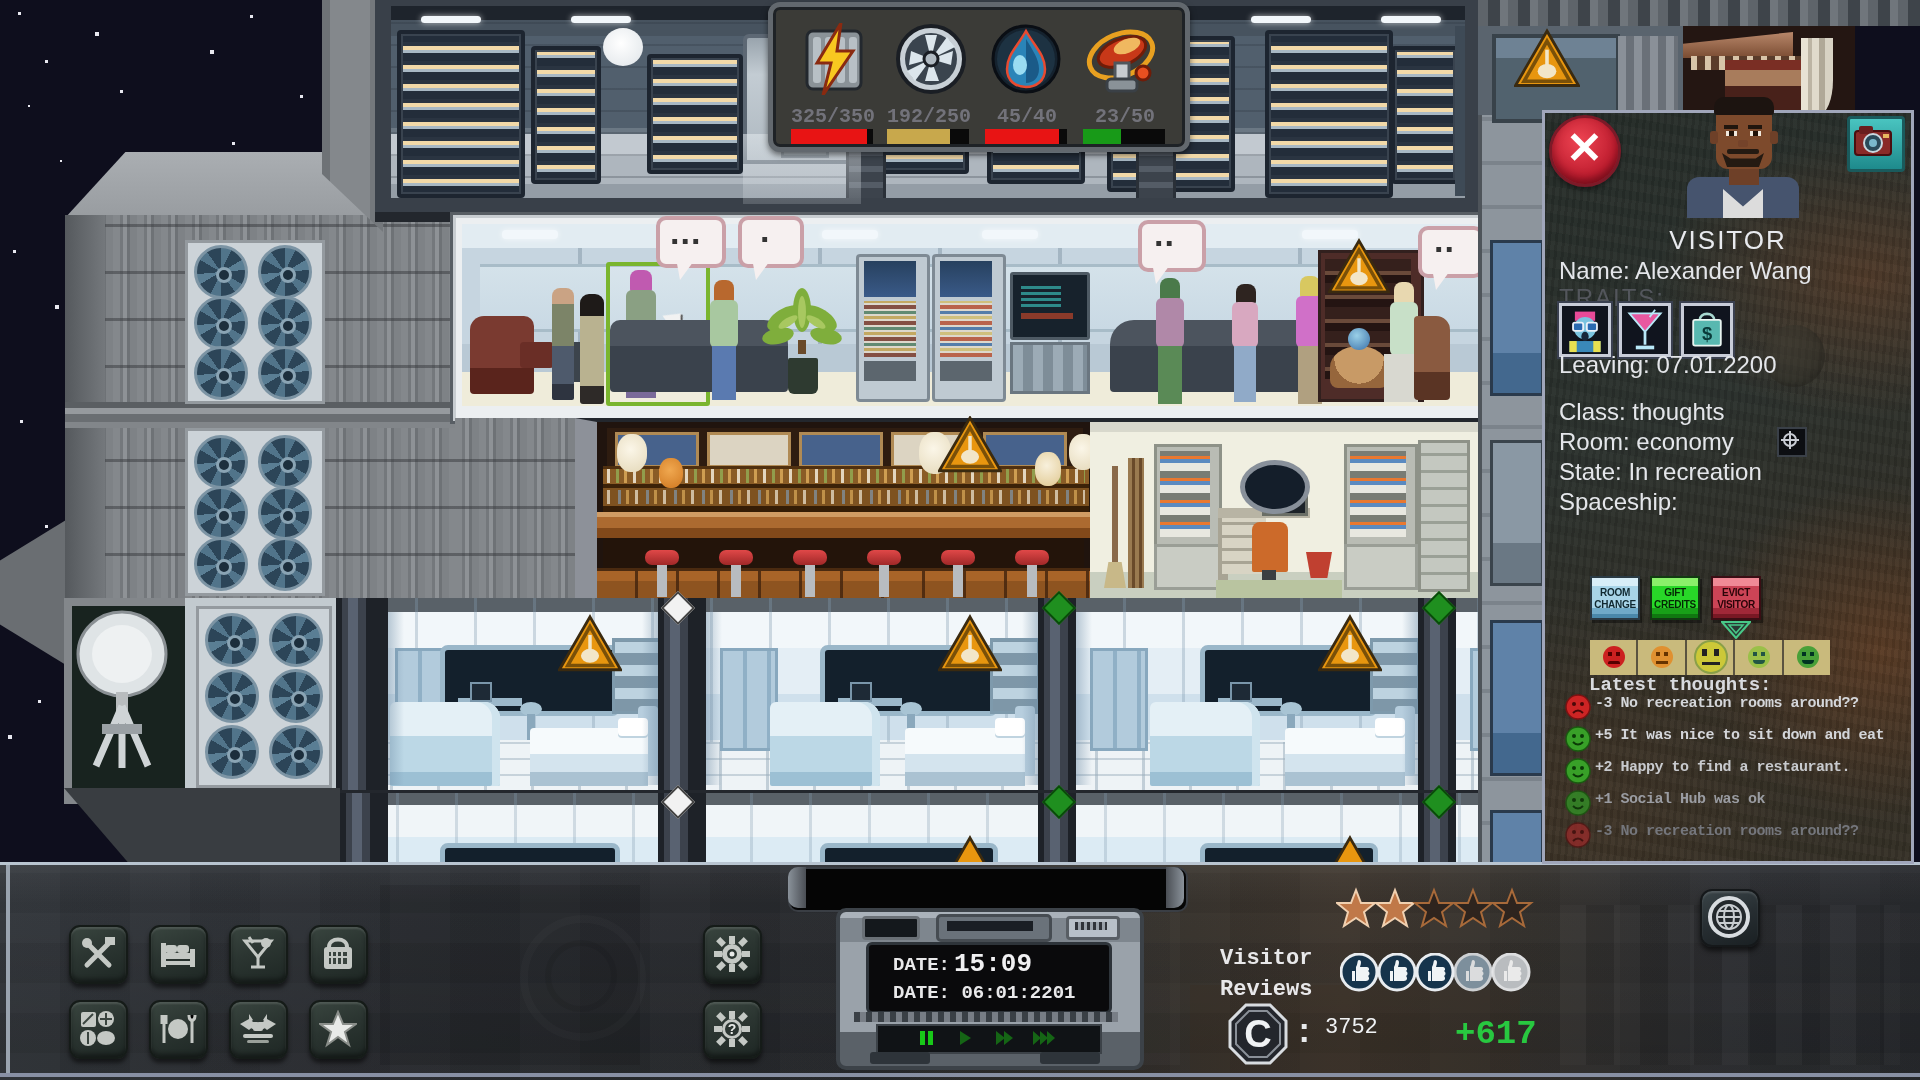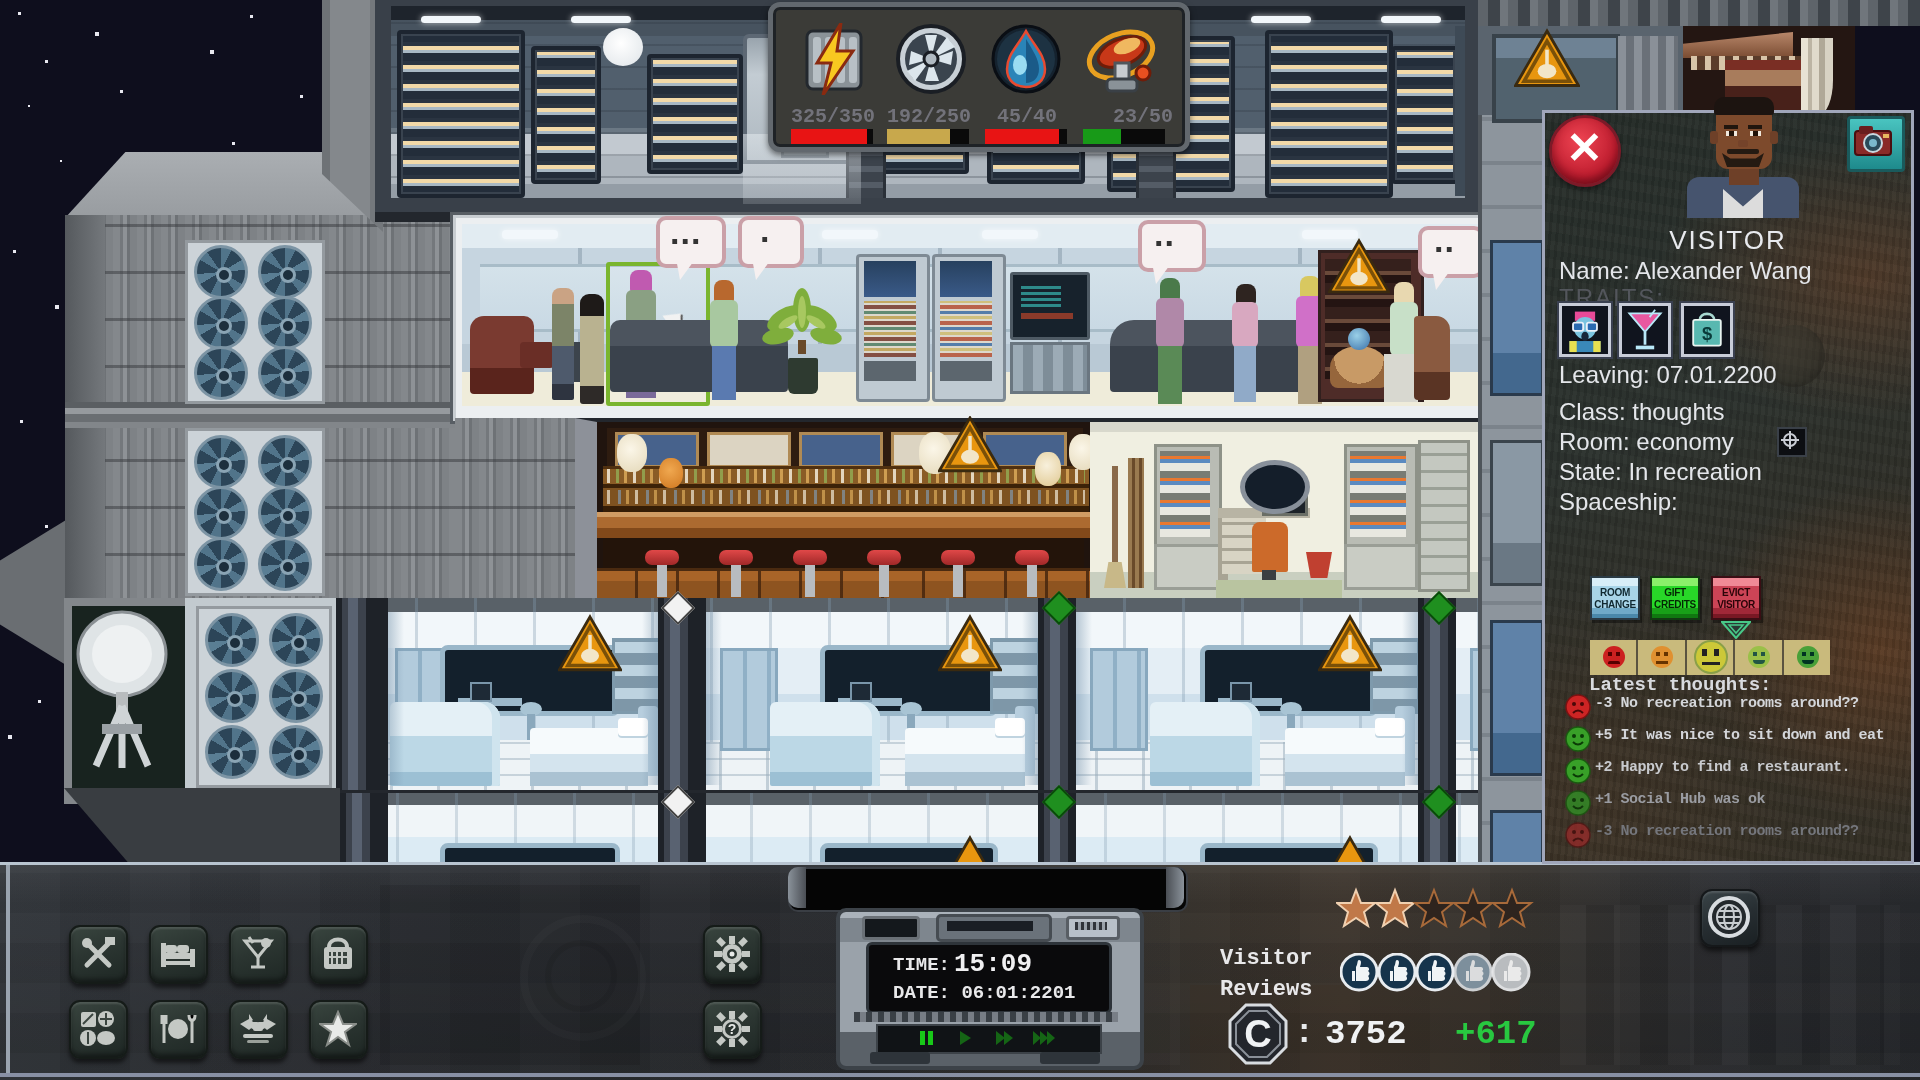--- a/index.html
+++ b/index.html
@@ -609,21 +609,21 @@
     <ellipse cx="37" cy="31" rx="25" ry="13" fill="#c83818" stroke="#701c08" stroke-width="3" transform="rotate(-22 37 31)"></ellipse>
     <ellipse cx="42" cy="25" rx="14" ry="7" fill="#f0b860" transform="rotate(-22 42 25)"></ellipse>
     <rect x="30" y="42" width="14" height="18" fill="#c8ccd0" stroke="#50565c" stroke-width="3"></rect>
     <rect x="22" y="58" width="30" height="12" rx="4" fill="#8a9298" stroke="#3a4046" stroke-width="3"></rect>
     <circle cx="58" cy="52" r="7" fill="#e85020" stroke="#701c08" stroke-width="3"></circle>
   </svg>
 
   <div class="abs mono" style="left:12px;top:98px;width:96px;text-align:center;color:#72727a;font-size:20px;font-weight:bold;">325/350</div>
   <div class="abs mono" style="left:108px;top:98px;width:96px;text-align:center;color:#72727a;font-size:20px;font-weight:bold;">192/250</div>
   <div class="abs mono" style="left:206px;top:98px;width:96px;text-align:center;color:#72727a;font-size:20px;font-weight:bold;">45/40</div>
-  <div class="abs mono" style="left:304px;top:98px;width:96px;text-align:right;color:#72727a;font-size:20px;font-weight:bold;">23/50</div>
+  <div class="abs mono" style="left:304px;top:98px;width:96px;text-align:center;color:#72727a;font-size:20px;font-weight:bold;">23/50</div>
 
   <div class="abs" style="left:18px;top:122px;width:82px;height:15px;background:#0a0a0a;">
         <div style="width:93%;height:100%;background:#e81414;"></div>
       </div>
 
   <div class="abs" style="left:114px;top:122px;width:82px;height:15px;background:#0a0a0a;">
         <div style="width:77%;height:100%;background:#c8a84c;"></div>
       </div>
 
   <div class="abs" style="left:212px;top:122px;width:82px;height:15px;background:#0a0a0a;">
@@ -793,21 +793,21 @@
   <div class="abs" style="left:22px;top:4px;width:52px;height:18px;background:#14181c;border:3px solid #6a7076;border-radius:4px;"></div>
   <div class="abs" style="left:96px;top:2px;width:110px;height:22px;background:#6a727a;border:3px solid #464c52;border-radius:5px;">
         <div class="abs" style="left:8px;top:4px;width:86px;height:10px;background:#1a1e24;"></div>
       </div>
   <div class="abs" style="left:226px;top:4px;width:48px;height:18px;background:#b8c0c8;border:3px solid #585e64;border-radius:4px;">
         <div class="abs" style="left:6px;top:3px;width:32px;height:8px;background:repeating-linear-gradient(90deg,#30343a 0 3px,#9aa2aa 3px 6px);"></div>
       </div>
 
   <div class="abs" style="left:26px;top:30px;width:240px;height:66px;background:#0a0a0c;border:3px solid #2e343a;border-radius:6px;">
 
-    <div class="abs mono" style="left:24px;top:9px;width:80px;color:#e8e8ea;font-size:19px;font-weight:bold;">TIME:</div>
+    <div class="abs mono" style="left:24px;top:9px;width:80px;color:#e8e8ea;font-size:19px;font-weight:bold;">DATE:</div>
     <div class="abs mono" style="left:85px;top:4px;width:120px;color:#f0f0f2;font-size:26px;font-weight:bold;">15:09</div>
 
     <div class="abs mono" style="left:24px;top:37px;width:230px;color:#e8e8ea;font-size:19px;font-weight:bold;white-space:nowrap;">DATE: 06:01:2201</div>
   </div>
 
   <div class="abs" style="left:14px;top:100px;width:264px;height:10px;background:repeating-linear-gradient(90deg,#3a4046 0 6px,#787e86 6px 12px);"></div>
 
   <div class="abs" style="left:36px;top:112px;width:222px;height:26px;background:#101316;border:2px solid #3c4248;">
 
     <div class="abs" style="left:42px;top:5px;width:5px;height:14px;background:#18c818;box-shadow:8px 0 0 #18c818;"></div>
@@ -863,21 +863,21 @@
 </svg>
 
 <svg class="abs" style="left:1228px;top:1003px;" width="60" height="62" viewBox="0 0 60 62">
   <polygon points="18,2 42,2 58,18 58,44 42,60 18,60 2,44 2,18" fill="#23262c" stroke="#d8dce0" stroke-width="3"></polygon>
   <polygon points="21,8 39,8 52,21 52,41 39,54 21,54 8,41 8,21" fill="none" stroke="#8a9098" stroke-width="2"></polygon>
   <text x="30" y="44" font-size="38" font-weight="bold" fill="#f0f2f4" text-anchor="middle" font-family="Liberation Sans">C</text>
 </svg>
 
 <div class="abs mono" style="left:1294px;top:1014px;color:#e8eaec;font-size:34px;font-weight:bold;">:</div>
 
-<div class="abs mono" style="left:1325px;top:1015px;color:#f0f2f4;font-size:34px;font-weight:bold;">3752</div>
+<div class="abs mono" style="left:1325px;top:1015px;color:#f0f2f4;font-size:22px;font-weight:normal;">3752</div>
 
 <div class="abs mono" style="left:1455px;top:1015px;color:#28c840;font-size:34px;font-weight:bold;">+617</div>
 
 <div class="abs" style="left:1700px;top:889px;width:56px;height:54px;border-radius:12px;background:linear-gradient(160deg,#3a4448 0%,#272e32 50%,#1a2023 100%);border:2px solid #15181a;box-shadow:0 4px 5px #00000099, inset 0 2px 2px #ffffff22;">
   <svg width="44" height="44" viewBox="0 0 44 44" style="position:absolute;left:5px;top:4px;">
     <circle cx="22" cy="22" r="19" fill="#23282c" stroke="#d8dce0" stroke-width="4"></circle>
     <circle cx="22" cy="22" r="12" fill="none" stroke="#c8ccd0" stroke-width="2"></circle>
     <ellipse cx="22" cy="22" rx="5" ry="12" fill="none" stroke="#c8ccd0" stroke-width="2"></ellipse>
     <path d="M10 22 L34 22 M12 16 L32 16 M12 28 L32 28" stroke="#c8ccd0" stroke-width="2"></path>
   </svg>
@@ -965,21 +965,21 @@
   </div>
 
   <div class="abs" style="left:136px;top:190px;width:46px;height:48px;background:#10141e;border:3px solid #c8ccd8;outline:2px solid #3a4050;">
     <svg width="46" height="48" viewBox="0 0 50 52">
           <path d="M17 16 C17 6 33 6 33 16" stroke="#a8d8d0" stroke-width="3" fill="none"></path>
           <rect x="10" y="15" width="30" height="28" rx="2" fill="#58b8b0" stroke="#e8f4f0" stroke-width="2"></rect>
           <text x="25" y="37" font-size="20" font-weight="bold" fill="#0a3a3a" text-anchor="middle" font-family="Liberation Sans">$</text>
         </svg>
   </div>
 
-  <div class="abs" style="left:14px;top:248px;color:#e4e6ea;font-size:24px;white-space:nowrap;">Leaving: 07.01.2200</div>
+  <div class="abs" style="left:14px;top:238px;color:#e4e6ea;font-size:24px;white-space:nowrap;">Leaving: 07.01.2200</div>
 
   <div class="abs" style="left:14px;top:285px;color:#e4e6ea;font-size:24px;white-space:nowrap;">Class: thoughts</div>
 
   <div class="abs" style="left:14px;top:315px;color:#e4e6ea;font-size:24px;white-space:nowrap;">Room: economy</div>
 
   <div class="abs" style="left:232px;top:314px;width:26px;height:26px;background:#0c0e12;border:2px solid #3a4048;">
     <svg width="22" height="22" viewBox="0 0 22 22">
           <circle cx="11" cy="11" r="6" fill="none" stroke="#c8ccd4" stroke-width="2"></circle>
           <path d="M11 2 L11 20 M2 11 L20 11" stroke="#c8ccd4" stroke-width="2"></path>
         </svg>

